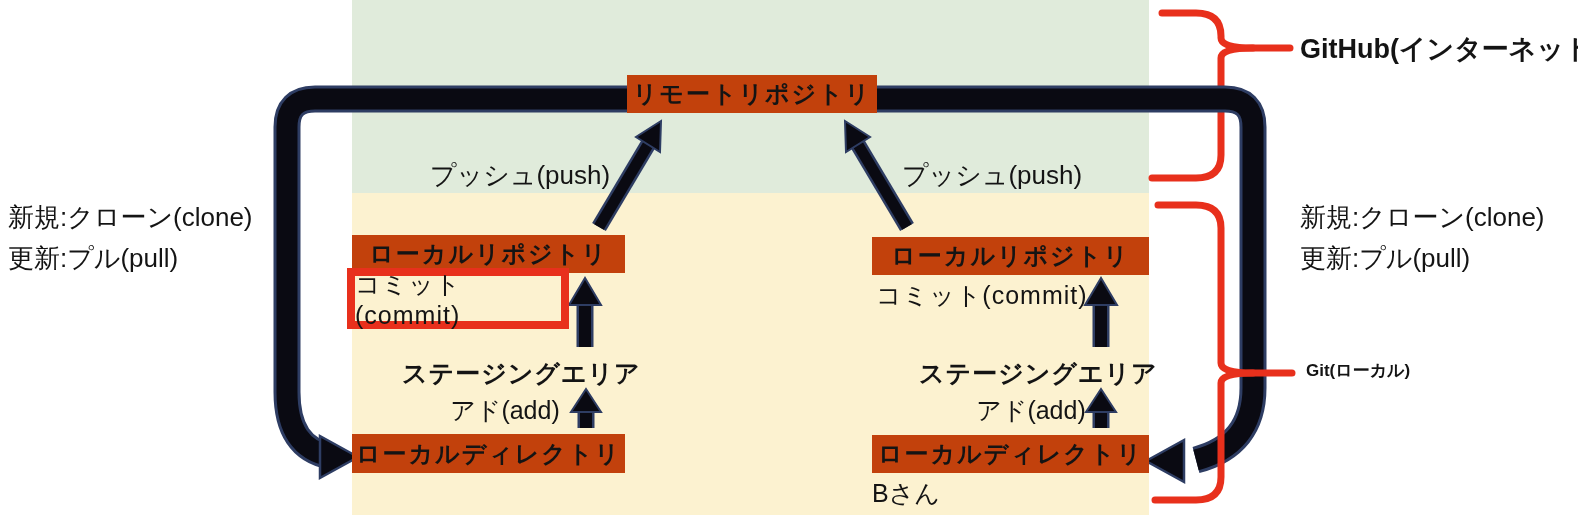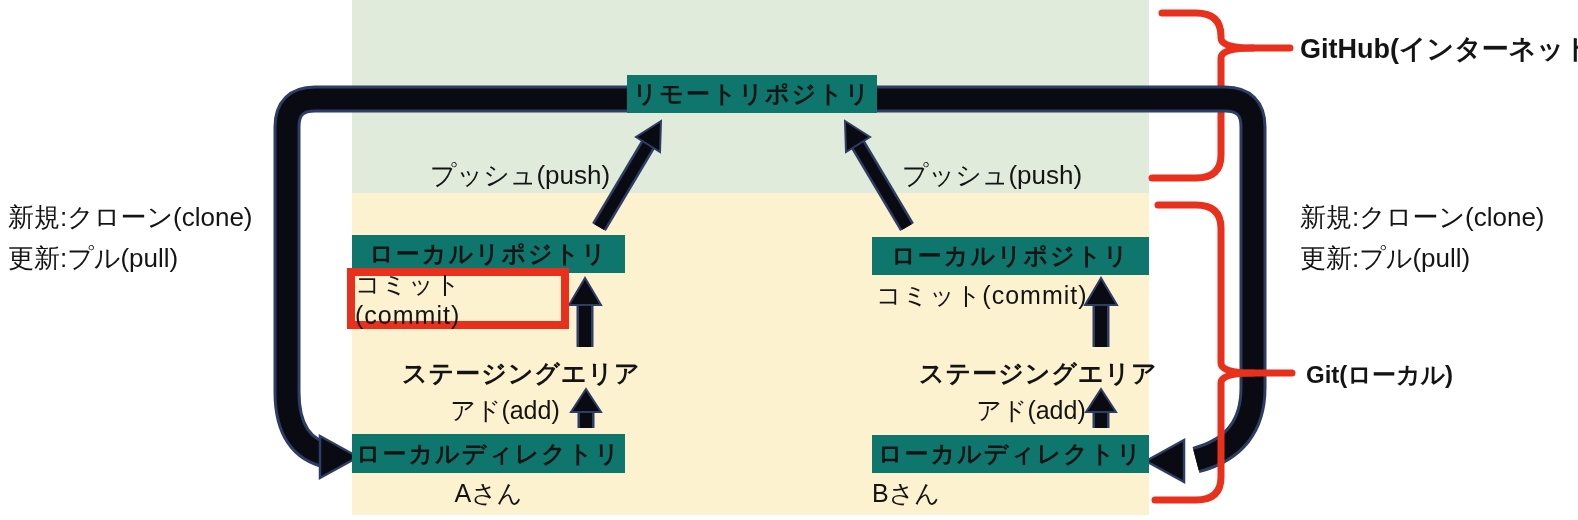--- a/index.html
+++ b/index.html
@@ -12,21 +12,21 @@
     overflow:hidden;
   }
   .area{position:absolute;z-index:0;}
   .github-area{left:352px;top:0;width:797px;height:193px;background:#e0ebdb;}
   .git-area{left:352px;top:193px;width:797px;height:322px;background:#fcf2d0;}
 
   svg.overlay{position:absolute;left:0;top:0;z-index:1;pointer-events:none;}
 
   .lbl{position:absolute;z-index:2;white-space:nowrap;line-height:1.2;}
   .node{
-    position:absolute;z-index:2;background:#0f766e;
+    position:absolute;z-index:2;background:#c2410c;
     display:flex;align-items:center;justify-content:center;
     font-weight:700;font-size:24px;letter-spacing:2px;
   }
   .remote-repo{left:627px;top:75px;width:250px;height:38px;}
   .local-repo-left{left:352px;top:235px;width:273px;height:38px;}
   .local-repo-right{left:872px;top:237px;width:277px;height:38px;}
   .local-dir-left{left:352px;top:434px;width:273px;height:39px;}
   .local-dir-right{left:872px;top:435px;width:277px;height:38px;}
 
   .commit-highlight{
@@ -47,21 +47,21 @@
   .add-right{left:971px;top:395px;width:120px;text-align:center;font-size:25px;}
 
   .user-a{left:352px;top:478px;width:273px;text-align:center;font-size:25px;}
   .user-b{left:872px;top:478px;width:277px;text-align:left;font-size:25px;}
 
   .clone-left{left:8px;top:202px;font-size:26px;}
   .pull-left{left:8px;top:243px;font-size:26px;}
   .clone-right{left:1300px;top:202px;font-size:26px;}
   .pull-right{left:1300px;top:243px;font-size:26px;}
   .github-label{left:1300px;top:33px;font-size:27px;font-weight:700;}
-  .git-label{left:1306px;top:361px;font-size:24px;font-weight:700;}
+  .git-label{left:1306px;top:361px;font-size:17px;font-weight:700;}
 </style>
 </head>
 <body>
 
 <div class="canvas">
 
   <div class="area github-area"></div>
   <div class="area git-area"></div>
 
   <svg class="overlay" width="1578" height="520" viewBox="0 0 1578 520">
@@ -149,21 +149,20 @@
   <div class="lbl commit-right">コミット(commit)</div>
 
   <div class="lbl push-left">プッシュ(push)</div>
   <div class="lbl push-right">プッシュ(push)</div>
 
   <div class="lbl staging-left">ステージングエリア</div>
   <div class="lbl staging-right">ステージングエリア</div>
   <div class="lbl add-left">アド(add)</div>
   <div class="lbl add-right">アド(add)</div>
 
-  <div class="lbl user-a">Aさん</div>
   <div class="lbl user-b">Bさん</div>
 
   <div class="lbl clone-left">新規:クローン(clone)</div>
   <div class="lbl pull-left">更新:プル(pull)</div>
   <div class="lbl clone-right">新規:クローン(clone)</div>
   <div class="lbl pull-right">更新:プル(pull)</div>
   <div class="lbl github-label">GitHub(インターネット)</div>
   <div class="lbl git-label">Git(ローカル)</div>
 
 </div>

